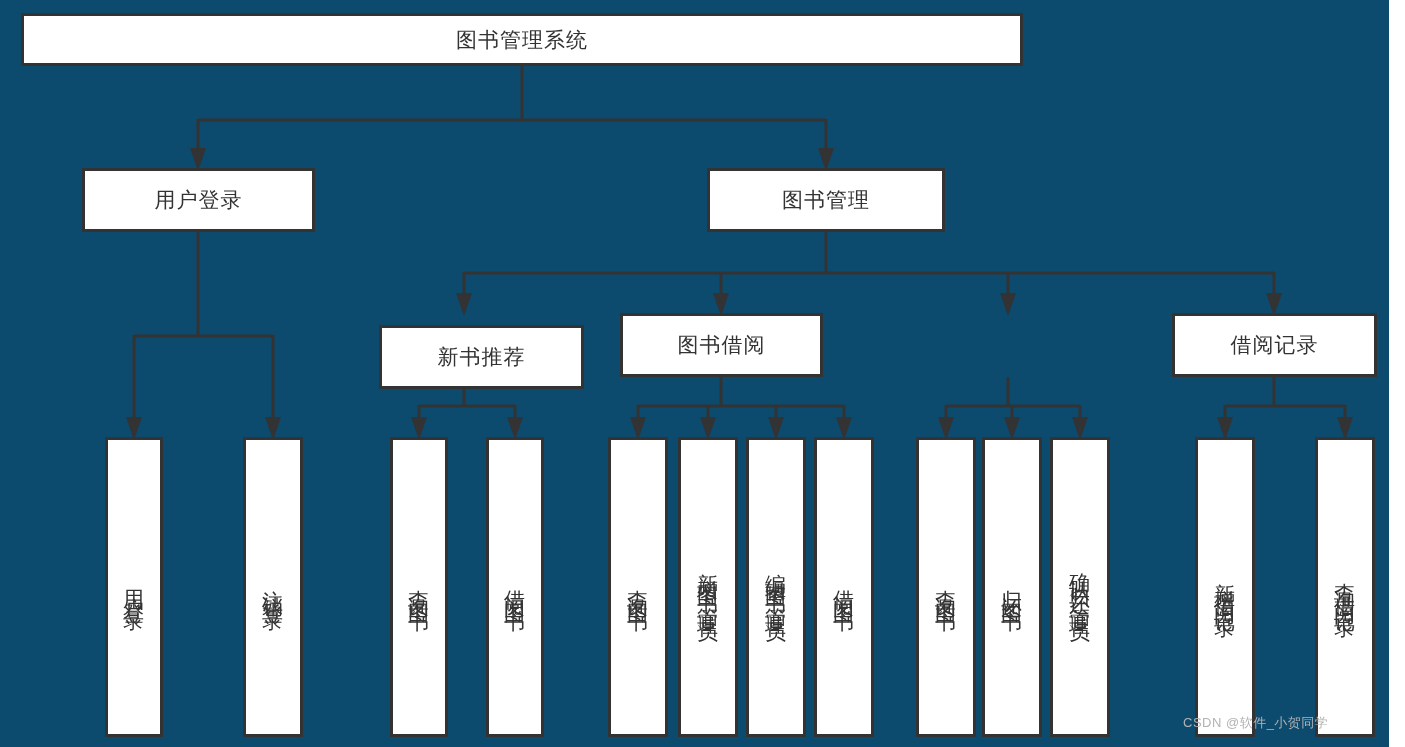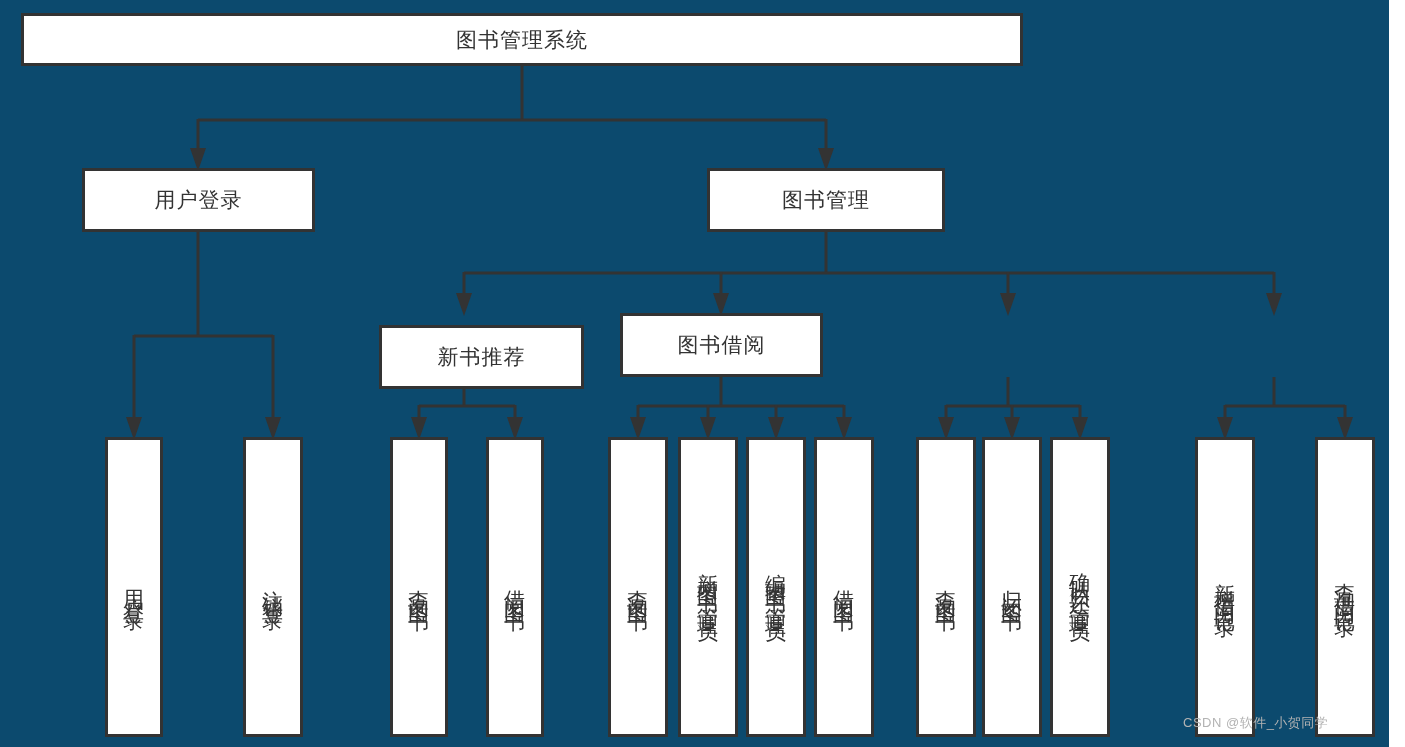--- a/index.html
+++ b/index.html
@@ -142,20 +142,23 @@
   <div class="node" style="left:707px; top:168px; width:238px; height:64px;align-items:center;">
     <span>图书管理</span>
   </div>
 
   <div class="node" style="left:379px; top:313px; width:205px; height:64px;margin-top:12px;">
     <span>新书推荐</span>
   </div>
   <div class="node" style="left:620px; top:313px; width:203px; height:64px;text-align:center;">
     <span>图书借阅</span>
   </div>
+  <div class="node" style="left:1172px; top:313px; width:205px; height:64px;">
+    <span>借阅记录</span>
+  </div>
 
   <div class="leaf" style="left:105px; top:437px; width:58px; height:300px;">
     <span>用户登录</span>
   </div>
   <div class="leaf" style="left:243px; top:437px; width:60px; height:300px;">
     <span>注销登录</span>
   </div>
 
   <div class="leaf" style="left:390px; top:437px; width:58px; height:300px;">
     <span>查询图书</span>

